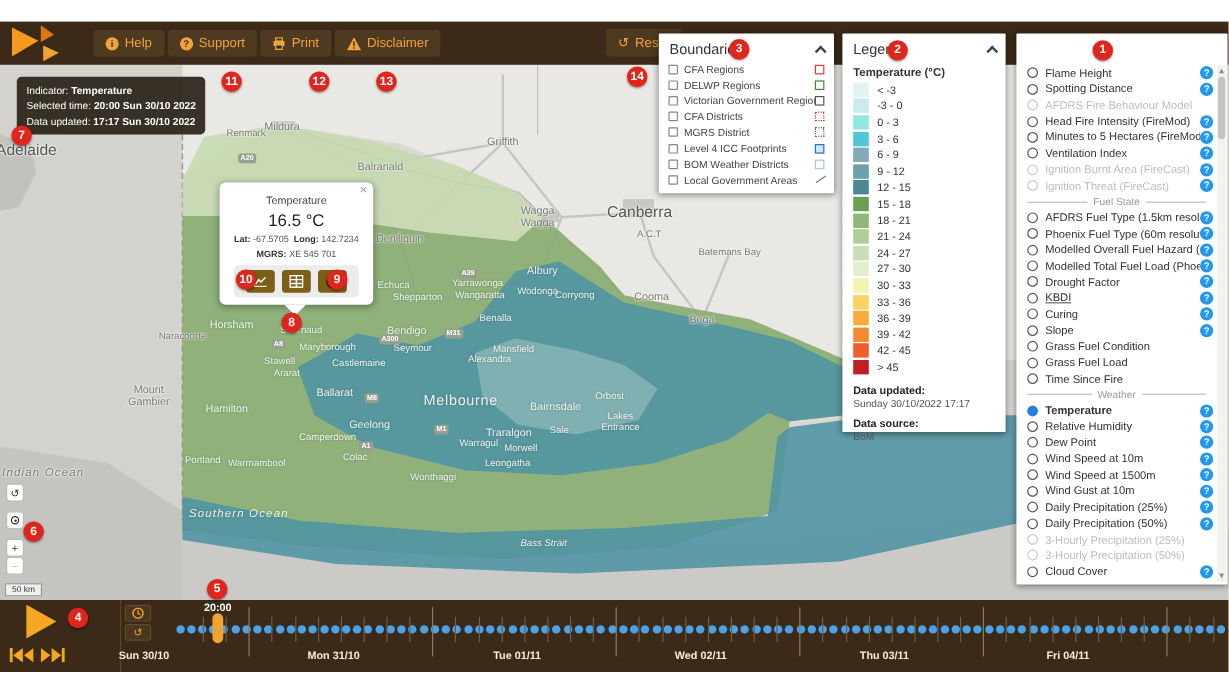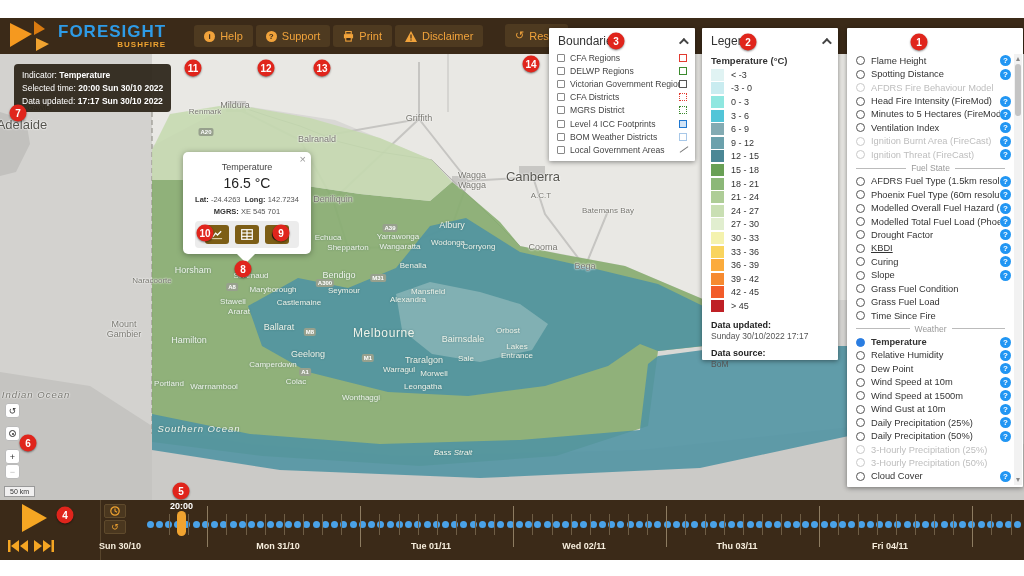--- a/index.html
+++ b/index.html
@@ -135,24 +135,20 @@
 
 <div class="app">
 
   <div class="topbar">
     <div class="logo">
       <svg width="40" height="32" viewBox="0 0 40 32">
         <polygon points="0,3 22,14 0,27" fill="#f5991f"></polygon>
         <polygon points="24,1 35,9 24,15" fill="#d97a10"></polygon>
         <polygon points="26,18 39,24 26,31" fill="#f0a330"></polygon>
       </svg>
-      <div class="logo-text">
-        <div class="logo-title">FORESIGHT</div>
-        <div class="logo-sub">BUSHFIRE</div>
-      </div>
     </div>
     <div class="nav">
       <button class="tbtn">
         <span class="cicon">i</span>
         <span>Help</span>
       </button>
       <button class="tbtn">
         <span class="cicon">?</span>
         <span>Support</span>
       </button>
@@ -213,21 +209,21 @@
         <polygon points="396,240 430,228 480,238 520,250 548,270 532,296 480,308 432,300 402,276" fill="#9cc2c2" opacity="0.6"></polygon>
       </g>
     </svg>
     <div id="towns">
         <div class="town lg" style="left: 22px; top: 71px;">Adelaide</div>
         <div class="town sm" style="left: 40px; top: 54px;">Gawler</div>
         <div class="town sm" style="left: 205px; top: 58px;">Renmark</div>
         <div class="town md" style="left: 235px; top: 52px;">Mildura</div>
         <div class="town md" style="left: 301px; top: 86px; padding-left: 32px;">Balranald</div>
         <div class="town md" style="left: 419px; top: 65px;">Griffith</div>
-        <div class="town md" style="left: 472px; top: 127px; text-align: center;">Wagga
+        <div class="town md" style="left: 448px; top: 127px; text-align: center;">Wagga
 Wagga</div>
         <div class="town lg" style="left: 533px; top: 123px;">Canberra</div>
         <div class="town sm" style="left: 541px; top: 142px;">A.C.T</div>
         <div class="town sm" style="left: 608px; top: 157px;">Batemans Bay</div>
         <div class="town md" style="left: 333px; top: 146px;">Deniliquin</div>
         <div class="town md" style="left: 543px; top: 194px;">Cooma</div>
         <div class="town md" style="left: 585px; top: 213px;">Bega</div>
         <div class="town sm" style="left: 152px; top: 227px;">Naracoorte</div>
         <div class="town md" style="left: 124px; top: 276px;">Mount
 Gambier</div>
@@ -286,21 +282,21 @@
         <div class=""><span>Indicator:</span> <b>Temperature</b></div>
         <div class=""><span>Selected time:</span> <b>20:00 Sun 30/10 2022</b></div>
         <div class=""><span>Data updated:</span> <b>17:17 Sun 30/10 2022</b></div>
       </div>
 
     <div class="popup">
       <span class="popup-close">×</span>
       <div class="popup-title">Temperature</div>
       <div class="popup-value">16.5 °C</div>
       <div class="popup-coords">
-        <b>Lat:</b> <span>-24.4263</span>&nbsp;
+        <b>Lat:</b> <span>-67.5705</span>&nbsp;
         <b>Long:</b> <span>142.7234</span>
       </div>
       <div class="popup-mgrs">
         <b>MGRS:</b> <span>XE 545 701</span>
       </div>
       <div class="popup-actions">
         <button class="pabtn">
           <svg width="13" height="11" viewBox="0 0 13 11">
             <polyline points="1,10 1,1" stroke="#f5e9c8" stroke-width="1" fill="none"></polyline>
             <polyline points="1,10 12,10" stroke="#f5e9c8" stroke-width="1" fill="none"></polyline>

